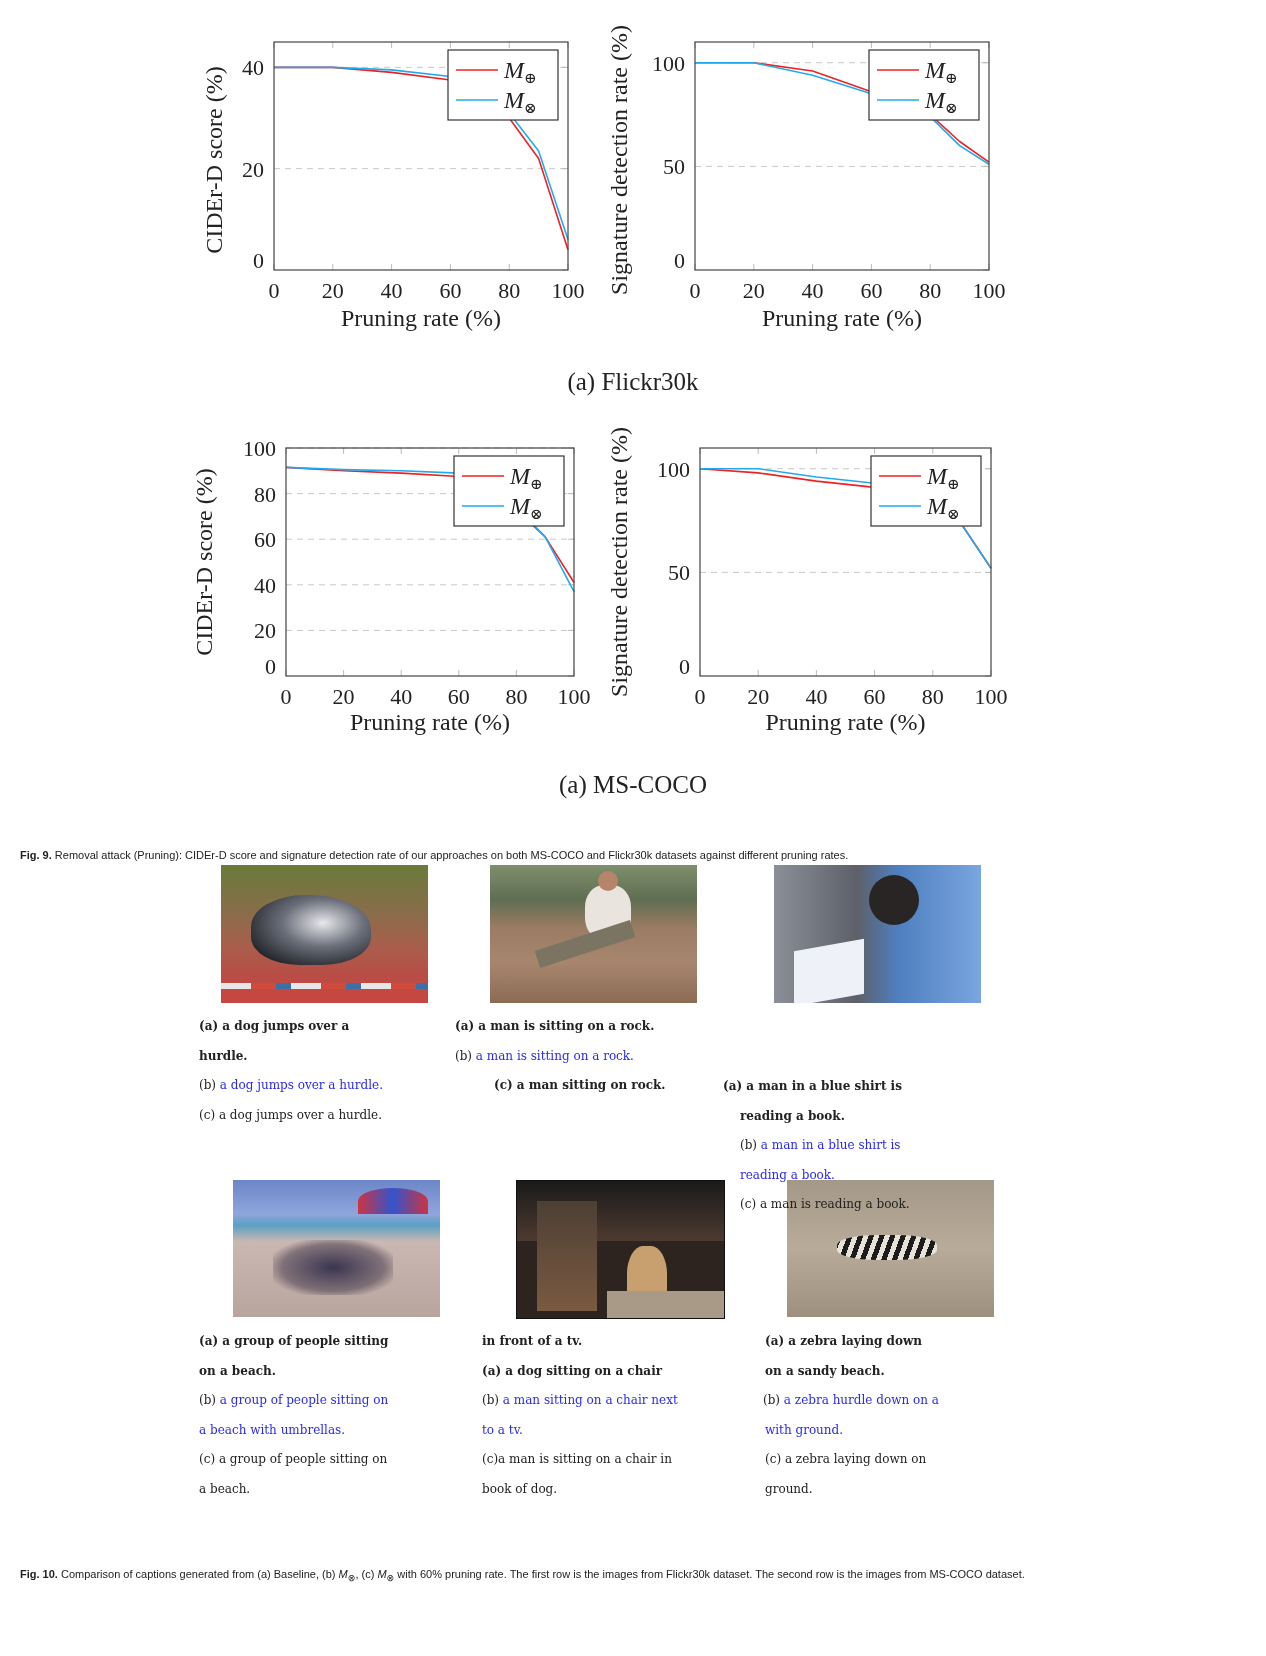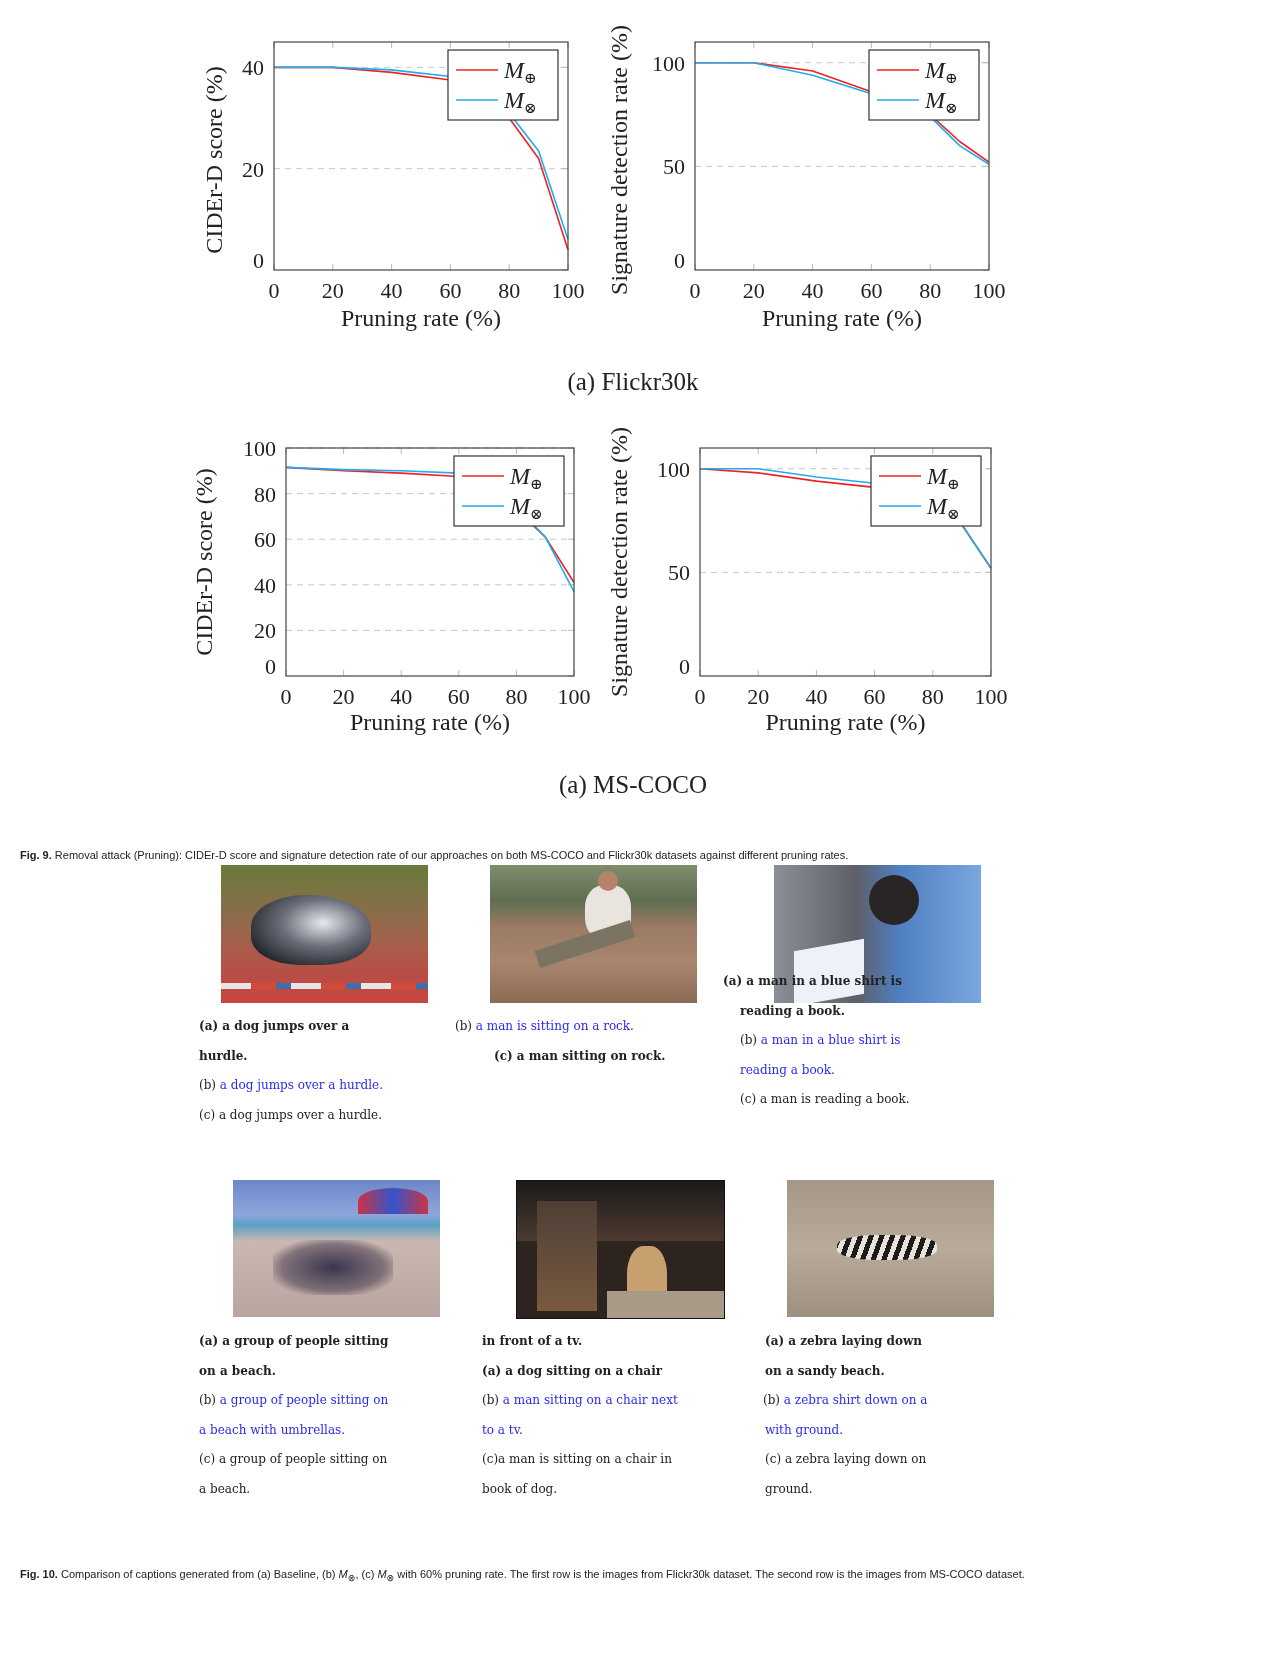--- a/index.html
+++ b/index.html
@@ -239,25 +239,26 @@
 </div>
 
 <div class="cap" style="left:199px;top:1012px;width:270px;">
   <div class="bold">(a) a dog jumps over a</div>
   <div class="bold">hurdle.</div>
   <div style="white-space:nowrap;"><span>(b) </span><span class="blue">a dog jumps over a hurdle.</span></div>
   <div>(c) a dog jumps over a hurdle.</div>
 </div>
 
 <div class="cap" style="left:455px;top:1012px;width:290px;">
+  <div class="bold" style="white-space:nowrap;">(a) a man is sitting on a rock.</div>
   <div style="padding-left:0;"><span>(b) </span><span class="blue">a man is sitting on a rock.</span></div>
   <div style="margin-left:39px;font-weight:bold;"><span>(c) a man sitting on rock.</span></div>
 </div>
 
-<div class="cap" style="left:740px;top:967px;width:280px;">
+<div class="cap" style="left:740px;top:1072px;width:280px;">
   <div class="bold" style="margin-left:-17px;white-space:nowrap;">(a) a man in a blue shirt is</div>
   <div class="bold">reading a book.</div>
   <div><span>(b) </span><span class="blue">a man in a blue shirt is</span></div>
   <div class="blue">reading a book.</div>
   <div>(c) a man is reading a book.</div>
 </div>
 
 <div class="cap" style="left:199px;top:1327px;width:280px;">
   <div class="bold" style="white-space:nowrap;">(a) a group of people sitting</div>
   <div class="bold">on a beach.</div>
@@ -272,21 +273,21 @@
   <div class="bold" style="white-space:nowrap;">(a) a dog sitting on a chair</div>
   <div style="white-space:nowrap;"><span>(b) </span><span class="blue">a man sitting on a chair next</span></div>
   <div class="blue">to a tv.</div>
   <div style="white-space:nowrap;">(c)a man is sitting on a chair in</div>
   <div>book of dog.</div>
 </div>
 
 <div class="cap" style="left:765px;top:1327px;width:270px;">
   <div class="bold" style="white-space:nowrap;">(a) a zebra laying down</div>
   <div class="bold">on a sandy beach.</div>
-  <div style="white-space:nowrap;margin-left:-2px;"><span>(b) </span><span class="blue">a zebra shirt down on a</span></div>
+  <div style="white-space:nowrap;margin-left:-2px;"><span>(b) </span><span class="blue">a zebra hurdle down on a</span></div>
   <div class="blue">with ground.</div>
   <div style="white-space:nowrap;">(c) a zebra laying down on</div>
   <div>ground.</div>
 </div>
 
 <div class="figcap" style="top:1545px;">
   <b>Fig. 10.</b>
   <span>Comparison of captions generated from (a) Baseline, (b) </span><i>M</i><sub>⊗</sub><span>, (c) </span><i>M</i><sub>⊗</sub><span> with 60% pruning rate. The first row is the images from Flickr30k dataset. The second row is the images from MS-COCO dataset.</span>
 </div>
 

